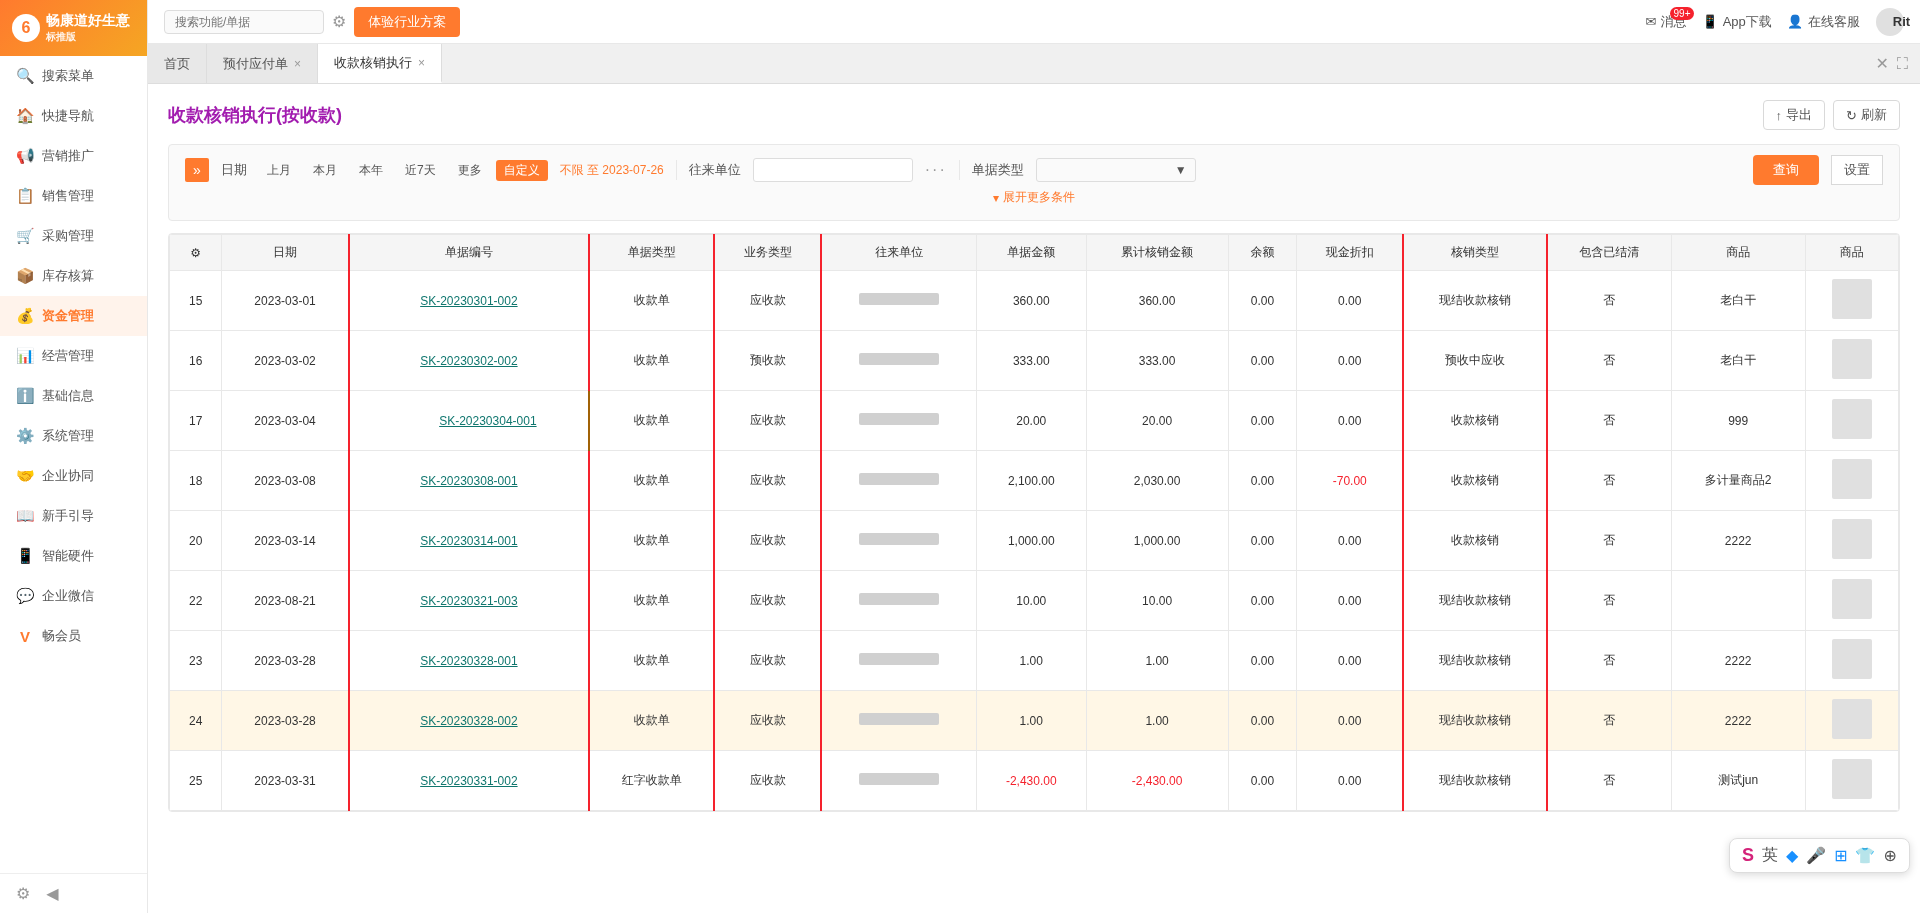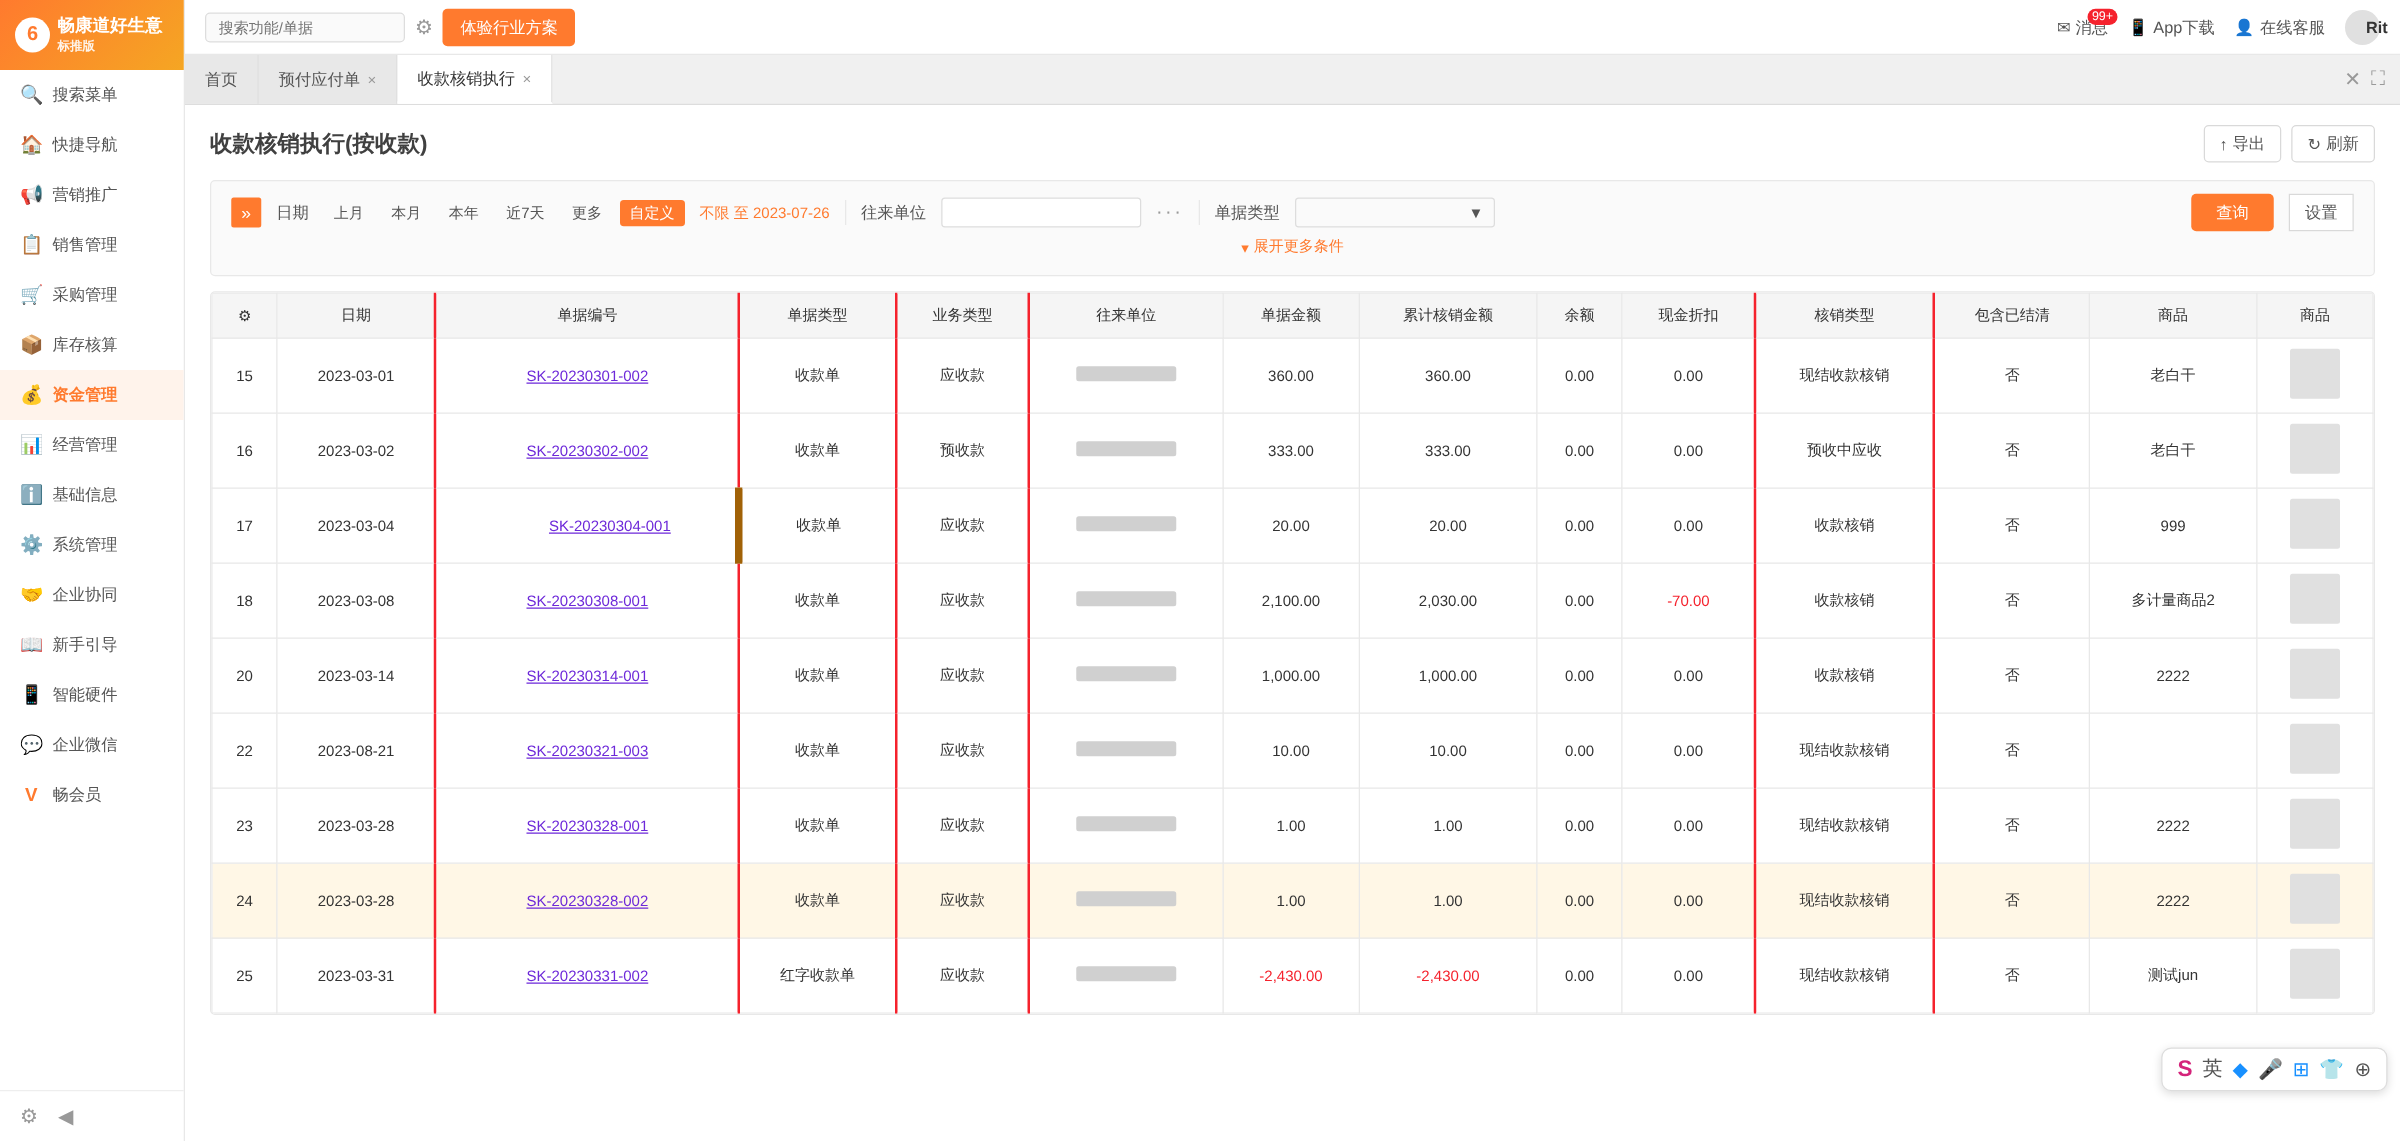--- a/index.html
+++ b/index.html
@@ -106,21 +106,21 @@
     .tab.active { background: #fff; color: #333; font-weight: 500; border-bottom: 2px solid #fff; }
     .tab .close-btn { color: #999; font-size: 12px; cursor: pointer; }
     .tabbar-actions { margin-left: auto; display: flex; align-items: center; padding-right: 12px; gap: 8px; color: #999; cursor: pointer; }
 
     
     .page-content { flex: 1; overflow-y: auto; padding: 0; background: #f5f5f5; }
     .page-inner { background: #fff; margin: 0; padding: 16px 20px; min-height: 100%; }
 
     
     .page-header { display: flex; align-items: center; justify-content: space-between; margin-bottom: 14px; }
-    .page-title { font-size: 18px; font-weight: bold; color: #404040; }
+    .page-title { font-size: 18px; font-weight: bold; color: #a21caf; }
     .page-header-actions { display: flex; gap: 8px; }
     .action-btn {
       display: flex; align-items: center; gap: 4px;
       border: 1px solid #d9d9d9; border-radius: 4px;
       padding: 5px 12px; font-size: 13px; cursor: pointer;
       background: #fff; color: #555;
     }
 
     
     .filter-bar {
@@ -179,21 +179,21 @@
       padding: 9px 10px; border: 1px solid #e8e8e8;
       text-align: center; font-weight: 500; color: #333;
       white-space: nowrap; font-size: 12px;
     }
     tbody tr { background: #fff; }
     tbody tr.highlighted { background: #fff7e6; }
     tbody td {
       padding: 8px 10px; border: 1px solid #e8e8e8;
       text-align: center; color: #333; white-space: nowrap; font-size: 12px;
     }
-    tbody td.link { color: #6d28d9; cursor: pointer; text-decoration: underline; }
+    tbody td.link { color: #0f766e; cursor: pointer; text-decoration: underline; }
     tbody td.negative { color: #f5222d; }
 
     
     .gear-th { background: #f5f5f5; }
 
     
     .floating-bar {
       position: fixed; bottom: 60px; right: 20px;
       background: white; border: 1px solid #ddd; border-radius: 8px;
       padding: 6px 12px; display: flex; align-items: center; gap: 8px;
@@ -428,21 +428,21 @@
       <td>0.00</td>
       <td class="">0.00</td>
       <td style="border-left:2px solid #f5222d;border-right:2px solid #f5222d;">预收中应收</td>
       <td>否</td>
       <td>老白干</td>
       <td><span style="display:inline-block;width:40px;height:40px;background:#e0e0e0;border-radius:2px;"></span></td>
     </tr>
               <tr>
       <td>17</td>
       <td>2023-03-04</td>
-      <td class="link" style="border-left:2px solid #f5222d;border-right:6px solid #a16207;padding-left:48px;">SK-20230304-001</td>
+      <td class="link" style="border-left:2px solid #f5222d;border-right:2px solid #a16207;padding-left:48px;">SK-20230304-001</td>
       <td>收款单</td>
       <td style="border-left:2px solid #f5222d;border-right:2px solid #f5222d;">应收款</td>
       <td><span style="display:inline-block;width:80px;height:12px;background:#d0d0d0;border-radius:2px;"></span></td>
       <td class="">20.00</td>
       <td class="">20.00</td>
       <td>0.00</td>
       <td class="">0.00</td>
       <td style="border-left:2px solid #f5222d;border-right:2px solid #f5222d;">收款核销</td>
       <td>否</td>
       <td>999</td>

